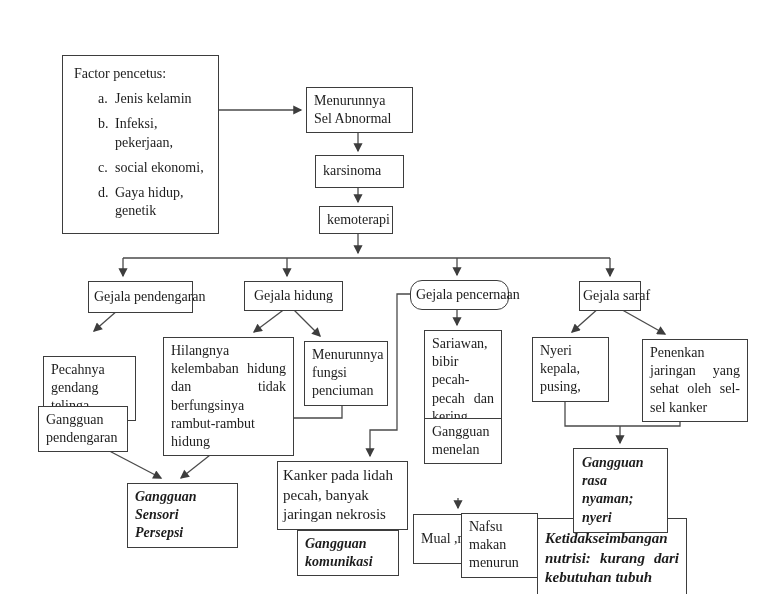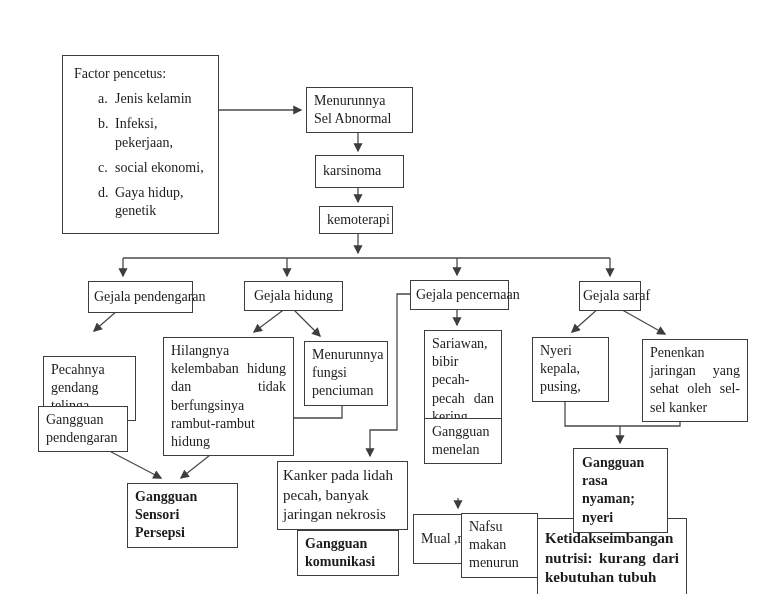--- a/index.html
+++ b/index.html
@@ -22,21 +22,21 @@
   .node {
     position: absolute;
     border: 1.5px solid #3d3d3d;
     background: #ffffff;
     padding: 4px 7px;
     font-size: 14px;
     line-height: 1.3;
     text-align: left;
   }
   .node.justify { text-align: justify; text-align-last: left; }
-  .node.bold { font-weight: bold; }
+  .node.bold { font-weight: bold; font-style: italic; }
   .node.nw { white-space: nowrap; }
   .node.small { font-size: 15px; }
   
   .factor-title { margin: 3px 0 7px 2px; }
   .factor-item { display: flex; margin: 0 0 7px 26px; }
   .factor-item .marker { width: 17px; flex: 0 0 17px; }
 </style>
 </head>
 <body>
 
@@ -105,21 +105,21 @@
       <span>Gaya hidup, genetik</span>
     </div>
   </div>
 
   <div class="node justify" style="left:306px; top:87px; width:107px; min-height:44px;">Menurunnya Sel Abnormal</div>
   <div class="node nw" style="left:315px; top:155px; width:89px; min-height:33px; padding-top:6px;">karsinoma</div>
   <div class="node nw" style="left:319px; top:206px; width:74px; min-height:28px;">kemoterapi</div>
 
   <div class="node nw" style="left:88px; top:281px; width:105px; min-height:29px; padding:6px 5px;">Gejala pendengaran</div>
   <div class="node nw" style="left:244px; top:281px; width:99px; min-height:27px; padding:5px 9px;">Gejala hidung</div>
-  <div class="node nw" style="left:410px; top:280px; width:99px; min-height:28px; padding:5px 5px;">Gejala pencernaan</div>
+  <div class="node nw" style="left:410px; top:280px; width:99px; min-height:28px; padding:5px 5px;border-radius:12px;">Gejala pencernaan</div>
   <div class="node nw" style="left:579px; top:281px; width:62px; min-height:26px; padding:5px 3px;">Gejala saraf</div>
 
   <div class="node" style="left:43px; top:356px; width:93px; min-height:47px;">Pecahnya gendang telinga</div>
   <div class="node" style="left:38px; top:406px; width:90px; min-height:38px;">Gangguan pendengaran</div>
   <div class="node bold justify" style="left:127px; top:483px; width:111px; min-height:35px;">Gangguan Sensori Persepsi</div>
 
   <div class="node justify" style="left:163px; top:337px; width:131px; min-height:66px;">Hilangnya kelembaban hidung dan tidak berfungsinya rambut-rambut hidung</div>
   <div class="node" style="left:304px; top:341px; width:84px; min-height:58px;">Menurunnya fungsi penciuman</div>
   <div class="node small" style="left:277px; top:461px; width:131px; min-height:43px; padding:4px 5px;">Kanker pada lidah pecah, banyak jaringan nekrosis</div>
   <div class="node bold" style="left:297px; top:530px; width:102px; min-height:36px;">Gangguan komunikasi</div>

